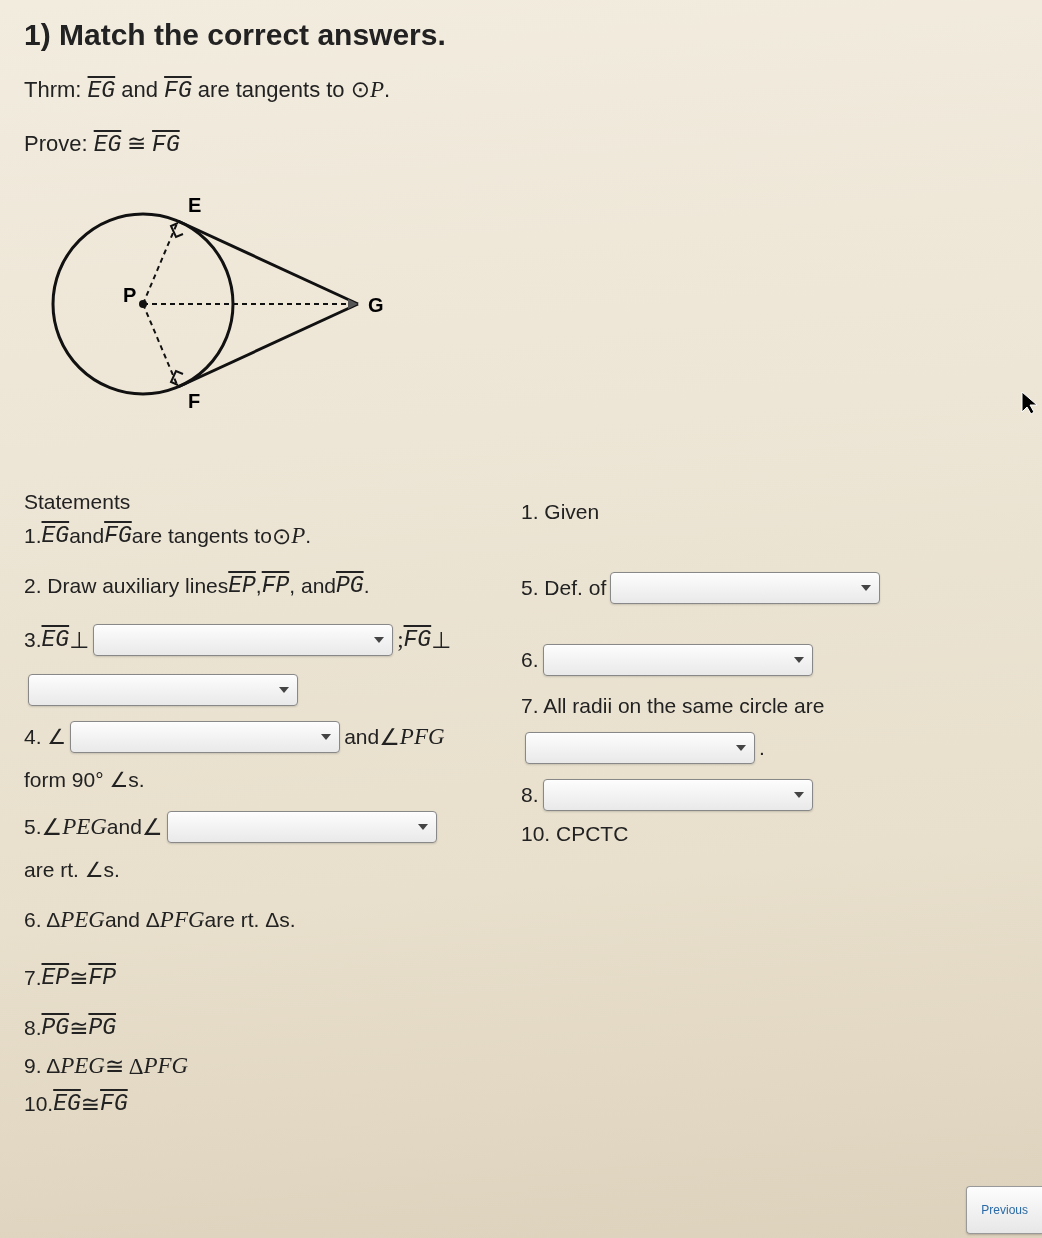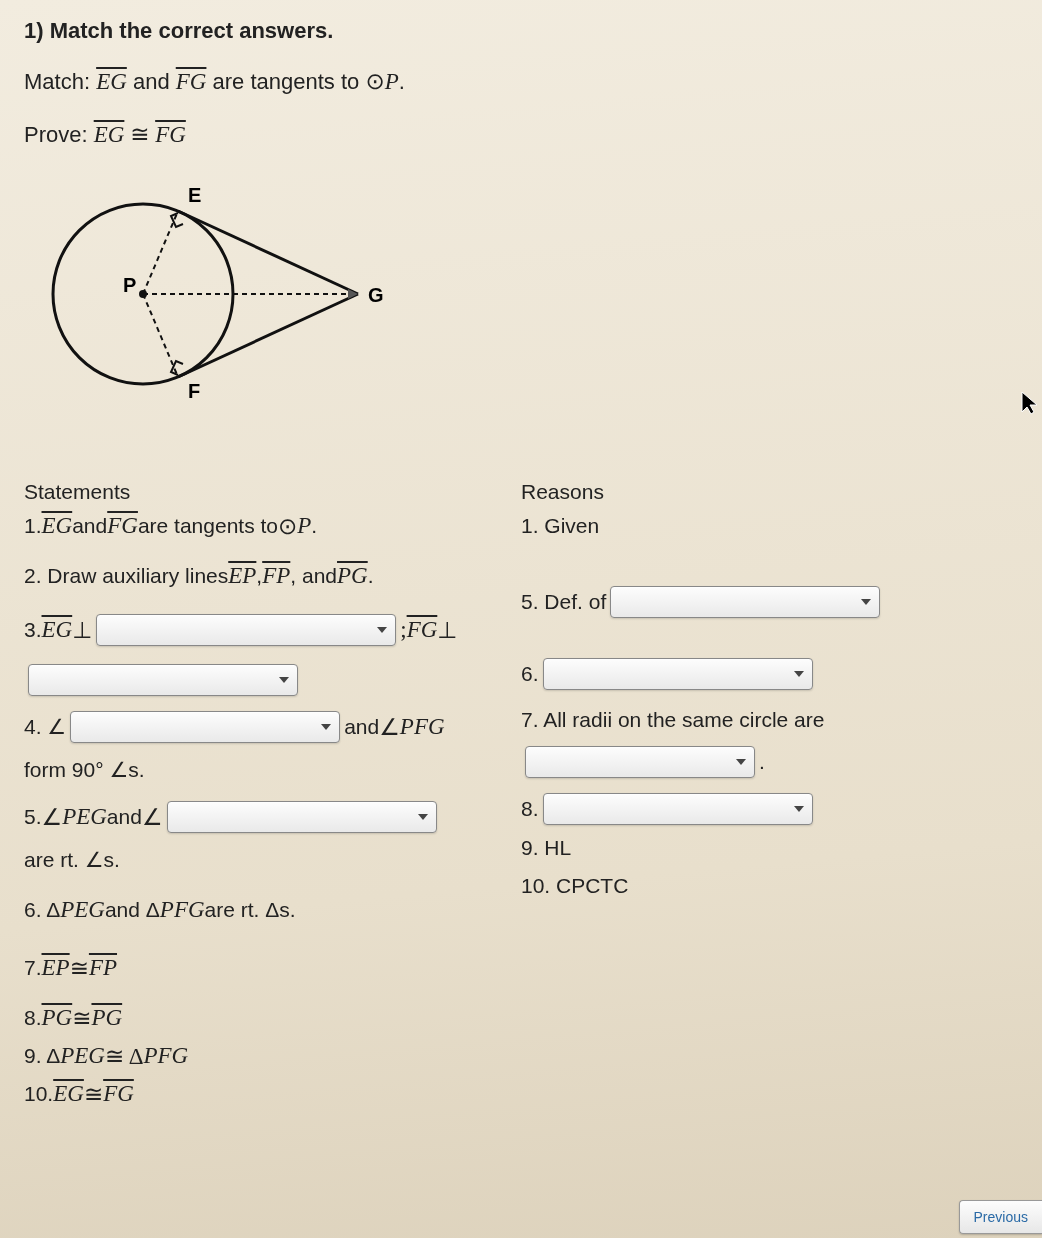--- a/index.html
+++ b/index.html
@@ -14,32 +14,32 @@
     position: relative;
   }
   .page {
     padding: 18px 24px 0 24px;
     box-sizing: border-box;
     width: 100%;
     height: 100%;
     background: linear-gradient(175deg, #f2ecdf 0%, #e8dfcc 70%, #ddd2bc 100%);
   }
   .title {
-    font-size: 22px;
+    font-size: 30px;
     font-weight: bold;
     margin-bottom: 24px;
   }
   .given, .prove {
     font-size: 22px;
     margin-bottom: 26px;
   }
   .prove { }
   .ov {
     text-decoration: overline;
-    font-family: Liberation Serif, serif;
+    font-family: Liberation Mono, monospace;
     font-style: italic;
     font-size: 23px;
   }
   .math {
     font-family: "Times New Roman", serif;
     font-style: italic;
     font-size: 23px;
   }
   .odot {
     font-family: "Times New Roman", serif;
@@ -95,41 +95,41 @@
   .w210 { width: 210px; }
 
   .prev-btn {
     position: absolute;
     right: 0;
     bottom: 4px;
     background: linear-gradient(#fdfdfd, #e7e7e7);
     border: 1px solid #999;
     border-right: none;
     border-radius: 4px 0 0 4px;
-    padding: 8px 14px;
-    font-size: 14px;
+    padding: 16px 14px;
+    font-size: 12px;
     color: #2a6aa6;
     box-shadow: 0 1px 2px rgba(0,0,0,.2);
   }
 
   .cursor-icon {
     position: absolute;
     right: 2px;
     top: 390px;
   }
 </style>
 </head>
 <body>
 
 <div class="page">
 
   <div class="title">1) Match the correct answers.</div>
 
   <div class="given">
-    <span>Match: </span><span class="ov">EG</span><span> and </span><span class="ov">FG</span><span> are tangents to </span><span class="odot">⊙</span><span class="math">P</span><span>.</span>
+    <span>Thrm: </span><span class="ov">EG</span><span> and </span><span class="ov">FG</span><span> are tangents to </span><span class="odot">⊙</span><span class="math">P</span><span>.</span>
   </div>
 
   <div class="prove">
     <span>Prove: </span><span class="ov">EG</span><span class="math" style="font-style:normal"> ≅ </span><span class="ov">FG</span>
   </div>
 
   <div class="diagram">
     <svg width="380" height="240" viewBox="0 0 380 240">
       <circle cx="105" cy="120" r="90" fill="none" stroke="#111" stroke-width="3"></circle>
       <circle cx="105" cy="120" r="4" fill="#111"></circle>
@@ -253,21 +253,20 @@
       </div>
       <div class="row tight">
         <span>10. </span>
           <span class="ov">EG</span>
           <span class="math" style="font-style:normal"> ≅ </span>
           <span class="ov">FG</span>
       </div>
     </div>
 
     <div class="col">
-      <div class="hdr">Reasons</div>
 
       <div class="row">1. Given</div>
 
 
 
       <div class="row" style="margin-top:32px">
         <span>5. Def. of</span>
         <span class="select w250">
             <span class="caret"></span>
           </span>
@@ -287,21 +286,20 @@
           </span>
         <span>.</span>
       </div>
 
       <div class="row tight">
         <span>8.</span>
         <span class="select w250">
             <span class="caret"></span>
           </span>
       </div>
-      <div class="row tight">9. HL</div>
       <div class="row tight">10. CPCTC</div>
     </div>
   </div>
 
 </div>
 
 <svg class="cursor-icon" width="20" height="26">
   <path d="M2 2 L2 22 L7 17 L11 24 L14 22 L10 15 L17 15 Z" fill="#000" stroke="#fff" stroke-width="1"></path>
 </svg>
 

